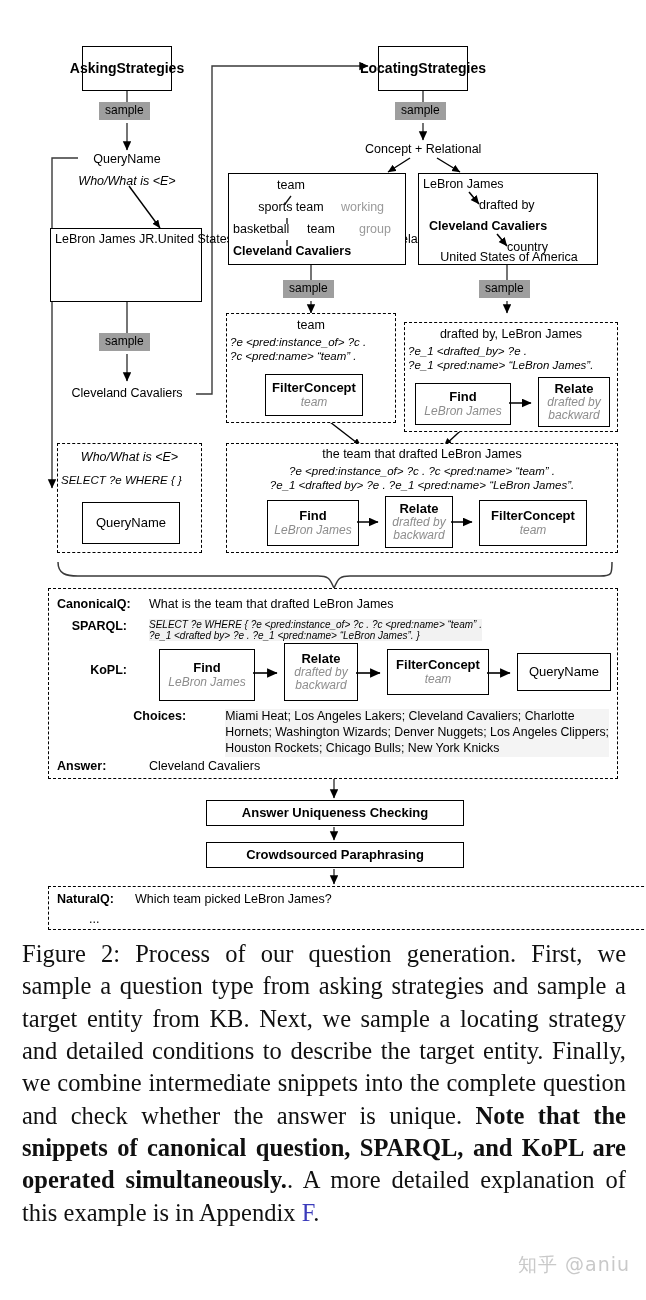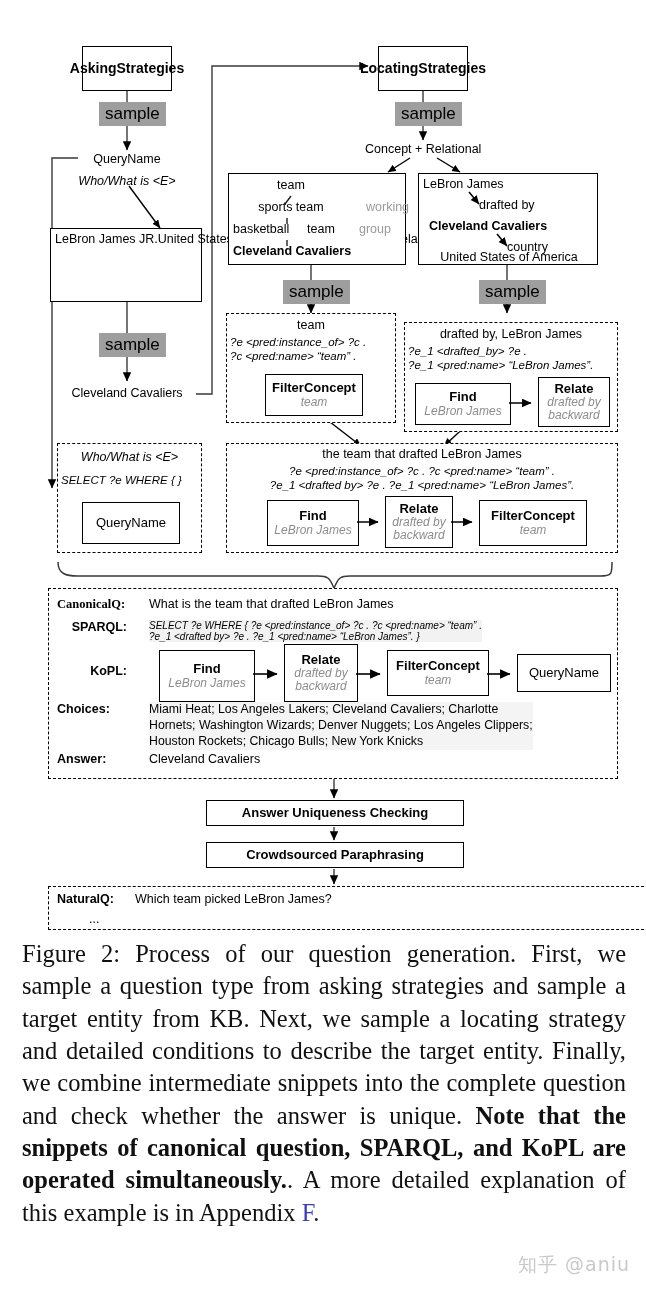--- a/index.html
+++ b/index.html
@@ -20,21 +20,21 @@
     display:flex;align-items:center;justify-content:center;
     text-align:center;line-height:1.15;
   }
   .dashbox{
     border:1.7px dashed #000;background:#fff;
   }
   .bold{font-weight:bold;}
   .ital{font-style:italic;}
   .gray{color:#9a9a9a;}
   .sample{
-    background:#9e9e9e;color:#000;font-size:17px;
+    background:#9e9e9e;color:#000;font-size:12px;
     padding:1px 6px 2px 6px;line-height:1.25;white-space:nowrap;
   }
   .plaintext{font-size:12.5px;white-space:nowrap;}
 
   
   .op{
     border:1.5px solid #000;background:#fff;
     display:flex;flex-direction:column;align-items:center;justify-content:center;
     text-align:center;
   }
@@ -153,21 +153,21 @@
 
   <div class="abs plaintext" style="left:365px;top:142px;width:140px;text-align:left;">Concept + Relational</div>
 
   <div class="abs solidbox" style="left:228px;top:173px;width:178px;height:92px;justify-content:center;">
     <div style="position:relative;width:100%;height:100%;">
       <div class="abs plaintext" style="left:0;top:4px;width:124px;text-align:center;">team</div>
       <div class="abs plaintext" style="left:0;top:26px;width:124px;text-align:center;">sports team</div>
       <div class="abs plaintext" style="left:4px;top:48px;text-align:left;">basketball</div>
       <div class="abs plaintext" style="left:78px;top:48px;text-align:left;">team</div>
       <div class="abs plaintext bold" style="left:4px;top:70px;text-align:left;">Cleveland Cavaliers</div>
-      <div class="abs plaintext gray" style="left:137px;top:26px;">working</div>
+      <div class="abs plaintext gray" style="left:112px;top:26px;">working</div>
       <div class="abs plaintext gray" style="left:130px;top:48px;">group</div>
       <svg width="178" height="92" style="position:absolute;left:0;top:0;">
         <g stroke="#111" stroke-width="1.3" fill="none">
           <path d="M62,22 L56,30"></path>
           <path d="M58,44 L58,50"></path>
           <path d="M58,66 L58,72"></path>
         </g>
       </svg>
     </div>
   </div>
@@ -245,21 +245,21 @@
       <g stroke="#000" stroke-width="1.5" fill="none">
         <path d="M130,78 L151,78" marker-end="url(#ah)"></path>
         <path d="M224,78 L245,78" marker-end="url(#ah)"></path>
       </g>
     </svg>
   </div>
 
   <div class="abs dashbox" style="left:48px;top:588px;width:570px;height:191px;padding:6px 8px;">
 
     <div class="bigrow" style="margin-top:2px;">
-      <span class="lbl" style="width:92px;font-family:Liberation Serif, serif;">CanonicalQ:</span>
+      <span class="lbl" style="width:92px;">CanonicalQ:</span>
       <span class="val">What is the team that drafted LeBron James</span>
     </div>
 
     <div class="bigrow" style="margin-top:8px;">
       <span class="lbl" style="width:92px;text-align:right;padding-right:22px;box-sizing:border-box;">SPARQL:</span>
       <span style="display:flex;flex-direction:column;">
         <span class="valital">SELECT ?e WHERE {  ?e &lt;pred:instance_of&gt; ?c .  ?c &lt;pred:name&gt; “team” .</span>
         <span class="valital">?e_1 &lt;drafted by&gt; ?e . ?e_1 &lt;pred:name&gt; “LeBron James”.  }</span>
       </span>
     </div>
@@ -286,21 +286,21 @@
         <svg width="470" height="54" style="position:absolute;left:0;top:0;">
           <g stroke="#000" stroke-width="1.6" fill="none">
             <path d="M104,26 L128,26" marker-end="url(#ah)"></path>
             <path d="M207,26 L231,26" marker-end="url(#ah)"></path>
             <path d="M338,26 L361,26" marker-end="url(#ah)"></path>
           </g>
         </svg>
       </span>
     </div>
 
-    <div class="bigrow" style="margin-top:0;">
+    <div class="bigrow" style="margin-top:8px;justify-content:flex-end;">
       <span class="lbl" style="width:92px;">Choices:</span>
       <span style="display:flex;flex-direction:column;">
         <span class="choices">Miami Heat; Los Angeles Lakers; Cleveland Cavaliers; Charlotte</span>
         <span class="choices">Hornets; Washington Wizards; Denver Nuggets; Los Angeles Clippers;</span>
         <span class="choices">Houston Rockets; Chicago Bulls; New York Knicks</span>
       </span>
     </div>
 
     <div class="bigrow" style="margin-top:2px;">
       <span class="lbl" style="width:92px;">Answer:</span>

